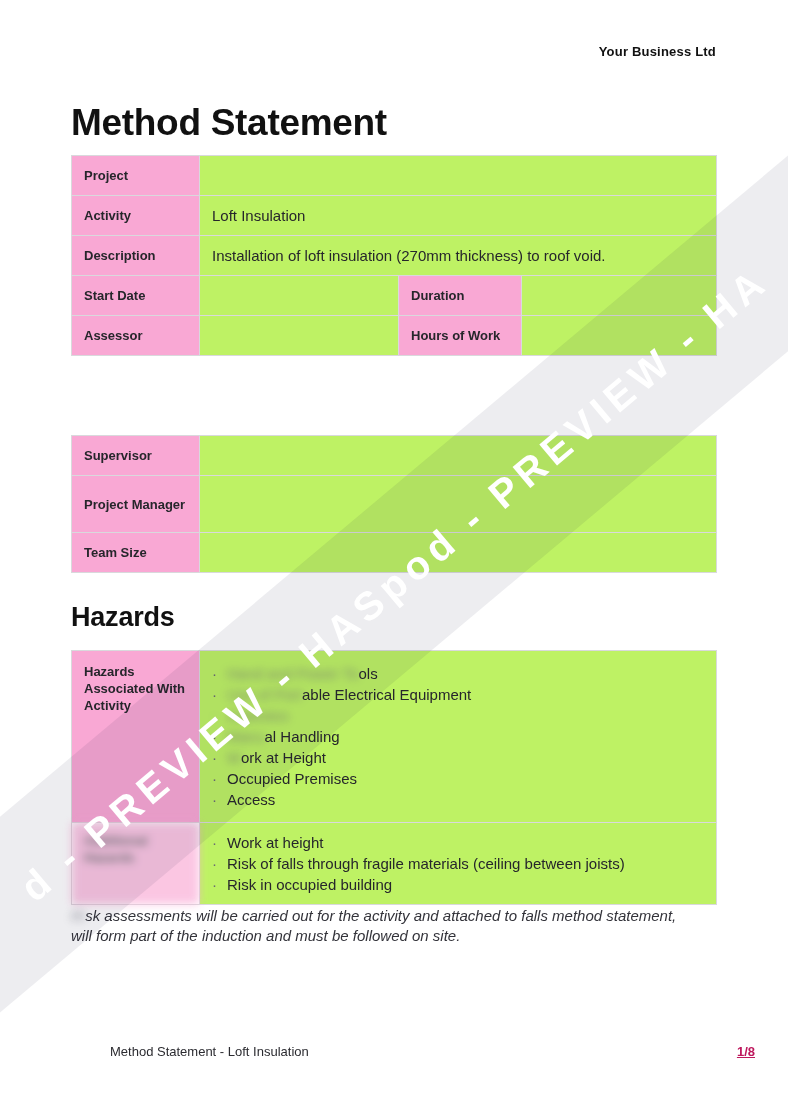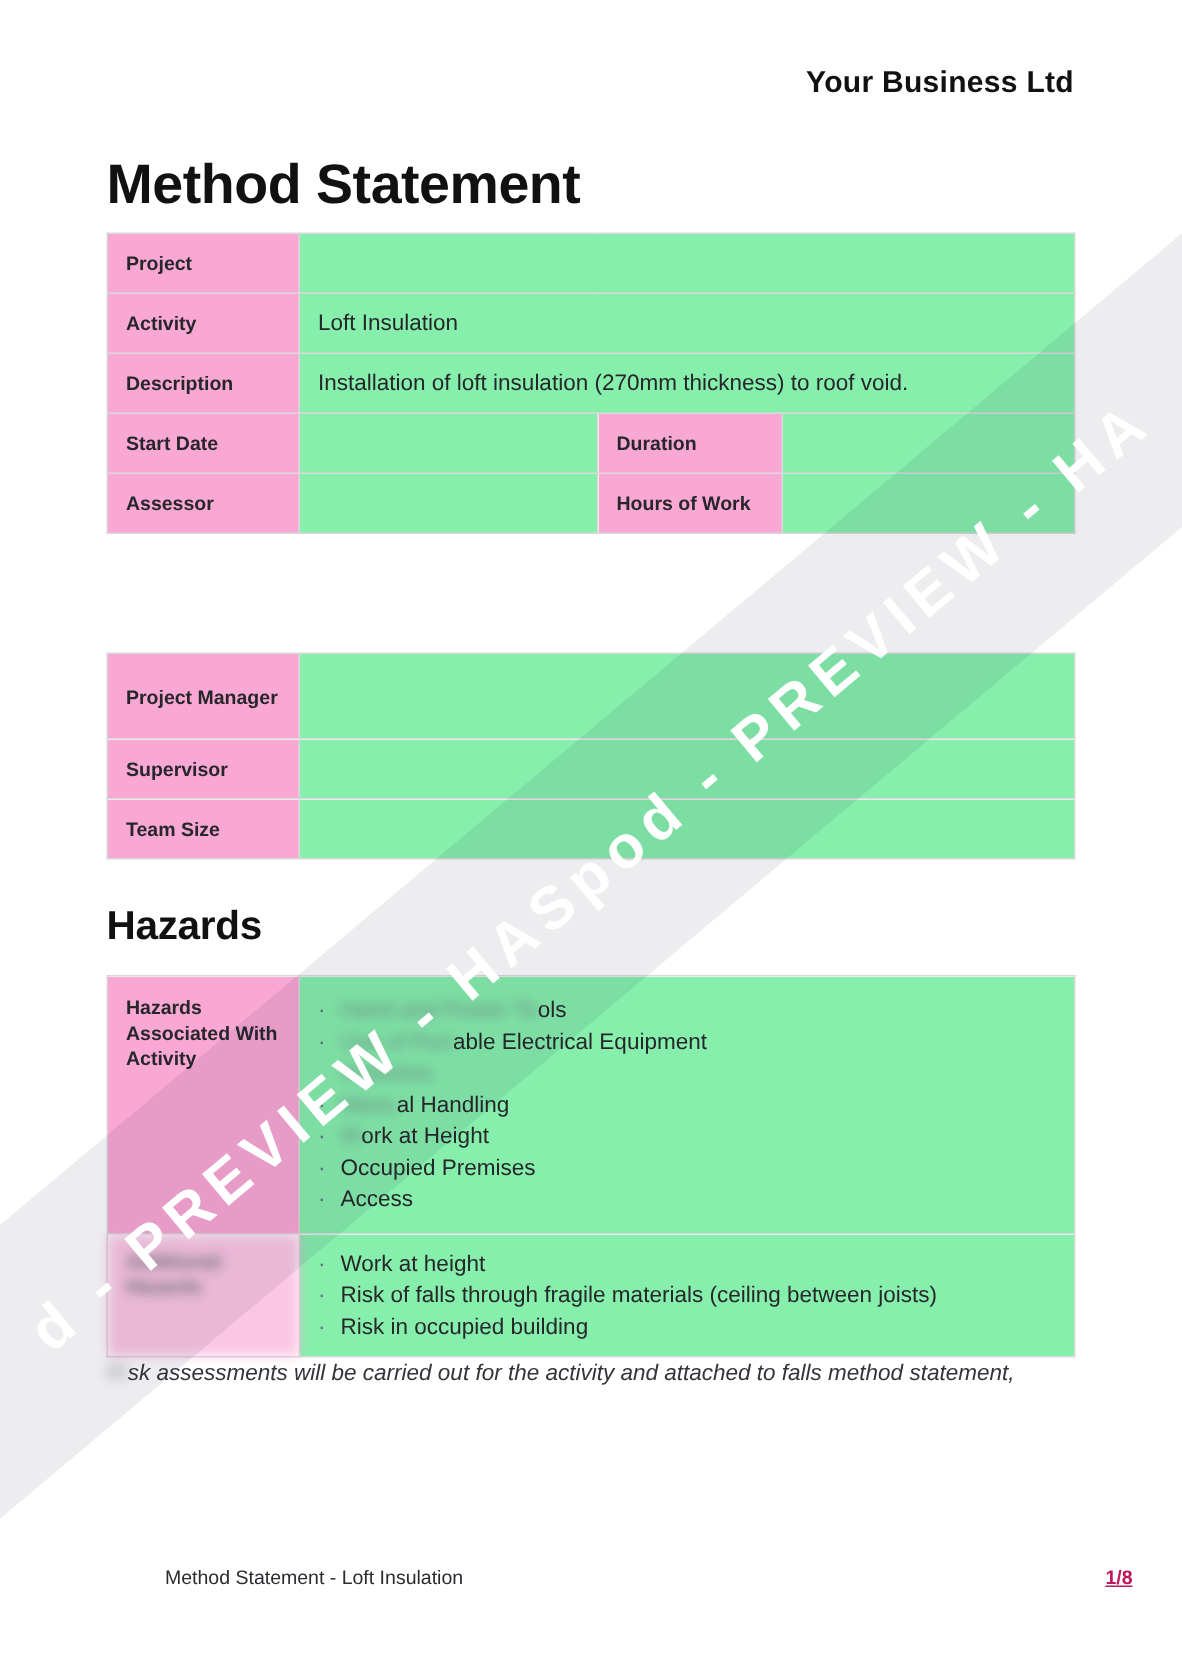--- a/index.html
+++ b/index.html
@@ -1,34 +1,34 @@
 <!DOCTYPE html>
 <html><head>
 <meta charset="utf-8">
 <style>
   html,body{margin:0;padding:0;background:#ffffff;}
   .page{
     position:relative;width:788px;height:1114px;background:#fff;overflow:hidden;
     font-family:"Liberation Sans","DejaVu Sans",sans-serif;color:#26262b;
   }
   .company{
-    position:absolute;top:44px;right:72px;font-size:20px;font-weight:bold;color:#111;
+    position:absolute;top:44px;right:72px;font-size:13px;font-weight:bold;color:#111;
     letter-spacing:.2px;
   }
   .doc-title{
     position:absolute;top:103px;left:71px;font-size:37px;font-weight:bold;color:#111;
     letter-spacing:-.3px;line-height:1.1;
   }
   .section-heading{
     position:absolute;left:71px;font-size:27px;font-weight:bold;color:#111;
     letter-spacing:-.2px;line-height:1.1;
   }
   .tbl{border-collapse:collapse;table-layout:fixed;width:645px;position:absolute;left:71px;}
   .tbl td{
-    border:1px solid #d9d9dc;background:#86efac;font-size:15px;color:#26262b;
+    border:1px solid #d9d9dc;background:#bef264;font-size:15px;color:#26262b;
     padding:0 12px;vertical-align:middle;overflow:hidden;
   }
   .tbl td.lbl{
     background:#f9a8d4;font-weight:bold;font-size:13px;color:#26262b;line-height:17px;
   }
   .tbl.hz td{vertical-align:top;padding-top:12px;padding-bottom:12px;}
   .tbl.hz tr.r2 td{padding-top:9px;padding-bottom:9px;}
   .bullet-line{display:flex;align-items:flex-start;line-height:21px;font-size:15px;}
   .dot{width:15px;flex:0 0 15px;color:#6b6b74;font-size:15px;line-height:21px;text-align:left;}
   .obscured{filter:blur(4px);color:#676774;opacity:.65;}
@@ -94,26 +94,26 @@
       </tbody>
   </table>
 
 
   <table class="tbl" style="top:435px;">
     <colgroup>
         <col style="width:128px">
         <col style="width:517px">
       </colgroup>
     <tbody id="resp-body">
+        <tr style="height:40px">
+          <td class="lbl">Supervisor</td>
+          <td></td>
+        </tr>
         <tr style="height:57px">
           <td class="lbl">Project Manager</td>
-          <td></td>
-        </tr>
-        <tr style="height:40px">
-          <td class="lbl">Supervisor</td>
           <td></td>
         </tr>
         <tr style="height:40px">
           <td class="lbl">Team Size</td>
           <td></td>
         </tr>
       </tbody>
   </table>
 
   <div class="section-heading" style="top:603px;">Hazards</div>
@@ -172,20 +172,21 @@
               <span class="dot ">·</span>
               <span><span class="">Risk in occupied building</span></span>
             </div>
           </td>
         </tr>
       </tbody>
   </table>
 
   <div class="note">
     <div id="note-line1"><span class="obscured">Ri</span><span class="">sk assessments will be carried out for the activity and attached to falls method statement,</span></div>
+    <div>will form part of the induction and must be followed on site.</div>
   </div>
 
   <div class="footer">
     <span>Method Statement - Loft Insulation</span>
     <span class="pageno">1/8</span>
   </div>
 
   <div class="watermark">d - PREVIEW - HASpod - PREVIEW - HA</div>
 
 </div>

